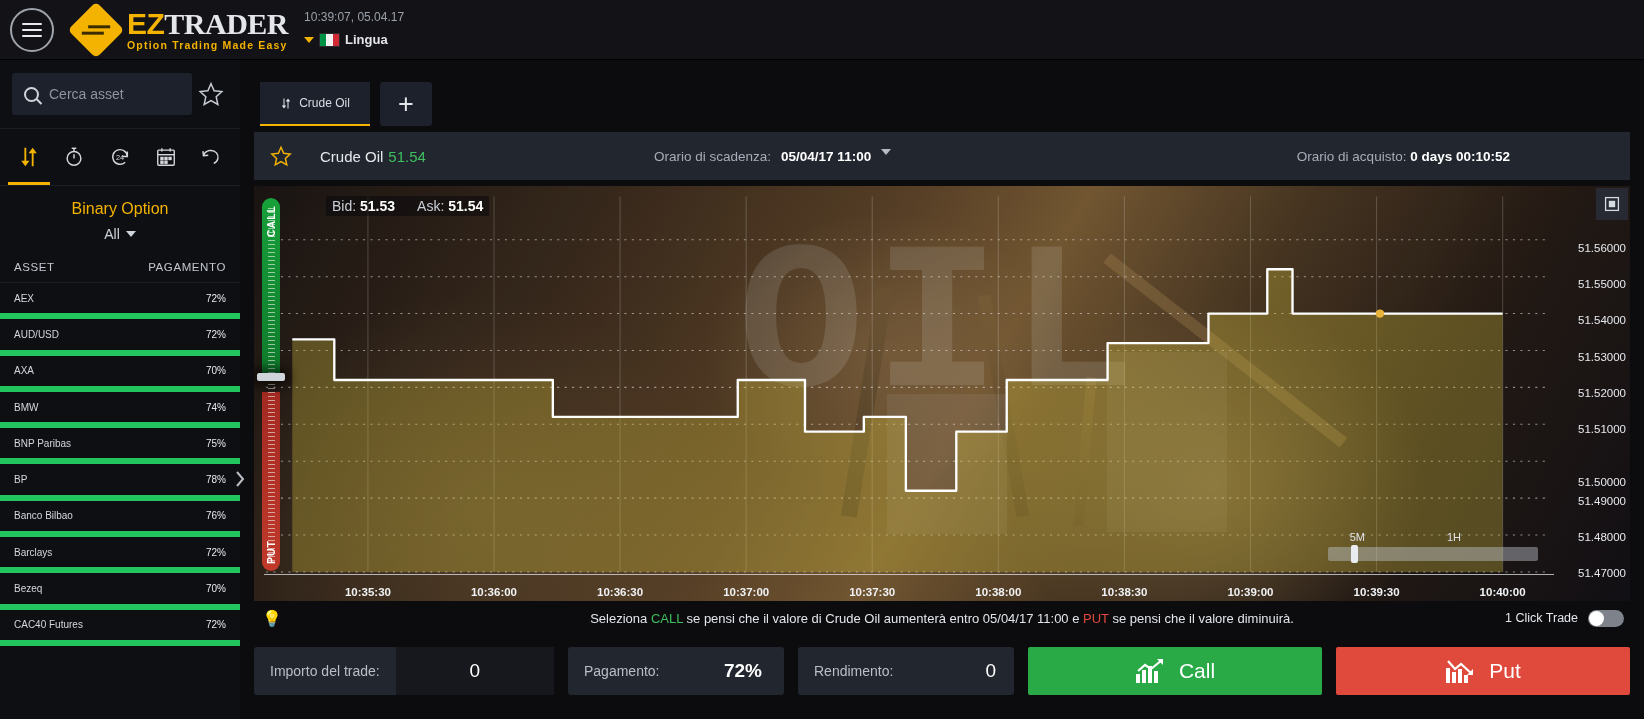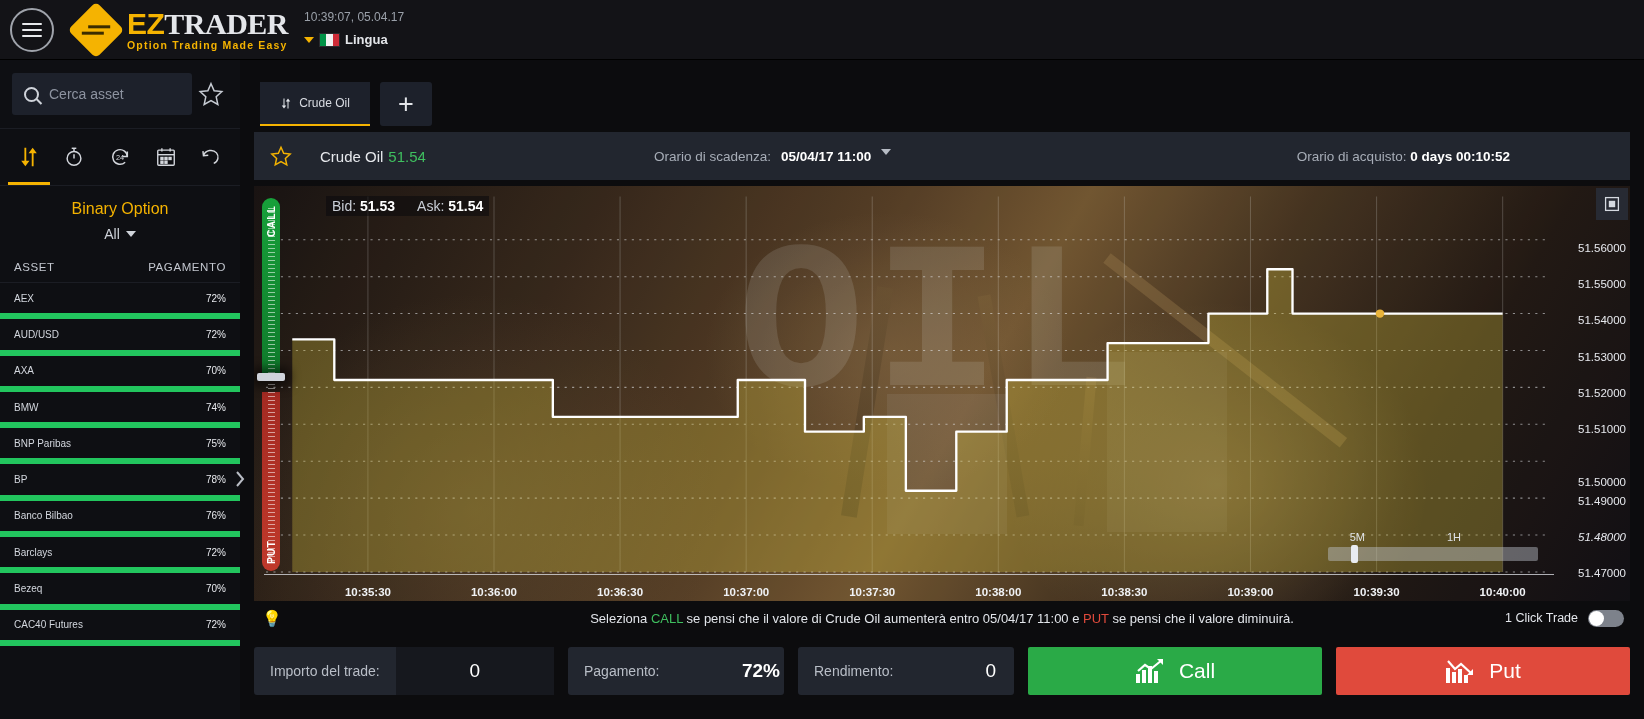--- a/index.html
+++ b/index.html
@@ -186,21 +186,21 @@
   .oneclick { position: absolute; right: 6px; display: flex; align-items: center; gap: 10px; font-size: 12.5px; color: #e4e7ec; }
   .toggle { width: 36px; height: 17px; background: #7d828b; border-radius: 9px; position: relative; cursor: pointer; }
   .toggle .kn { position: absolute; left: 1px; top: 1px; width: 15px; height: 15px; border-radius: 50%; background: #fff; }
   .ctrls { flex: 1; display: flex; align-items: center; gap: 14px; padding-bottom: 12px; }
   .field { height: 48px; background: #22262f; border-radius: 3px; display: flex; align-items: center; }
   .field .lbl { padding: 0 16px; font-size: 14px; color: #b9bec7; white-space: nowrap; }
   .field .val { font-size: 19px; color: #fff; }
   .f-amount { width: 300px; }
   .f-amount .lbl { flex: 0 0 auto; }
   .f-amount .valbox { flex: 1; height: 100%; background: #16181e; display: flex; align-items: center; justify-content: center; cursor: text; }
-  .f-pay { width: 216px; justify-content: space-between; padding-right: 4px; }
+  .f-pay { width: 216px; justify-content: space-between; padding-right: 22px; }
   .f-pay .val { font-weight: bold; }
   .f-ret { width: 216px; justify-content: space-between; padding-right: 18px; }
   .btn-trade {
     flex: 1; height: 48px; border: none; border-radius: 2px; color: #fff; font-size: 21px;
     display: flex; align-items: center; justify-content: center; gap: 14px; cursor: pointer;
     font-family: "Liberation Sans", sans-serif;
   }
   .btn-call { background: #2aaa47; } .btn-put { background: #e04a3c; }
 </style>
 </head>
@@ -455,21 +455,21 @@
 
         <div class="yaxis" id="yaxis">
             <div class="ytick" style="top: 12.9474%;">51.56000</div>
             <div class="ytick" style="top: 21.8421%;">51.55000</div>
             <div class="ytick" style="top: 30.7368%;">51.54000</div>
             <div class="ytick" style="top: 39.6316%;">51.53000</div>
             <div class="ytick" style="top: 48.5263%;">51.52000</div>
             <div class="ytick" style="top: 57.4211%;">51.51000</div>
             <div class="ytick" style="top: 66.3158%; margin-top: 17px;">51.50000</div>
             <div class="ytick" style="top: 75.2105%; text-align: right;">51.49000</div>
-            <div class="ytick" style="top: 84.1053%; font-style: italic;">51.48000</div>
+            <div class="ytick" style="top: 84.1053%;">51.48000</div>
             <div class="ytick" style="top: 93%;">51.47000</div>
           </div>
         <div class="axisline"></div>
         <div class="xaxis" id="xaxis">
             <div class="xtick" style="left: 8.27907%;">10:35:30</div>
             <div class="xtick" style="left: 17.4419%;">10:36:00</div>
             <div class="xtick" style="left: 26.6047%;">10:36:30</div>
             <div class="xtick" style="left: 35.7674%;">10:37:00</div>
             <div class="xtick" style="left: 44.9302%;">10:37:30</div>
             <div class="xtick" style="left: 54.093%;">10:38:00</div>

